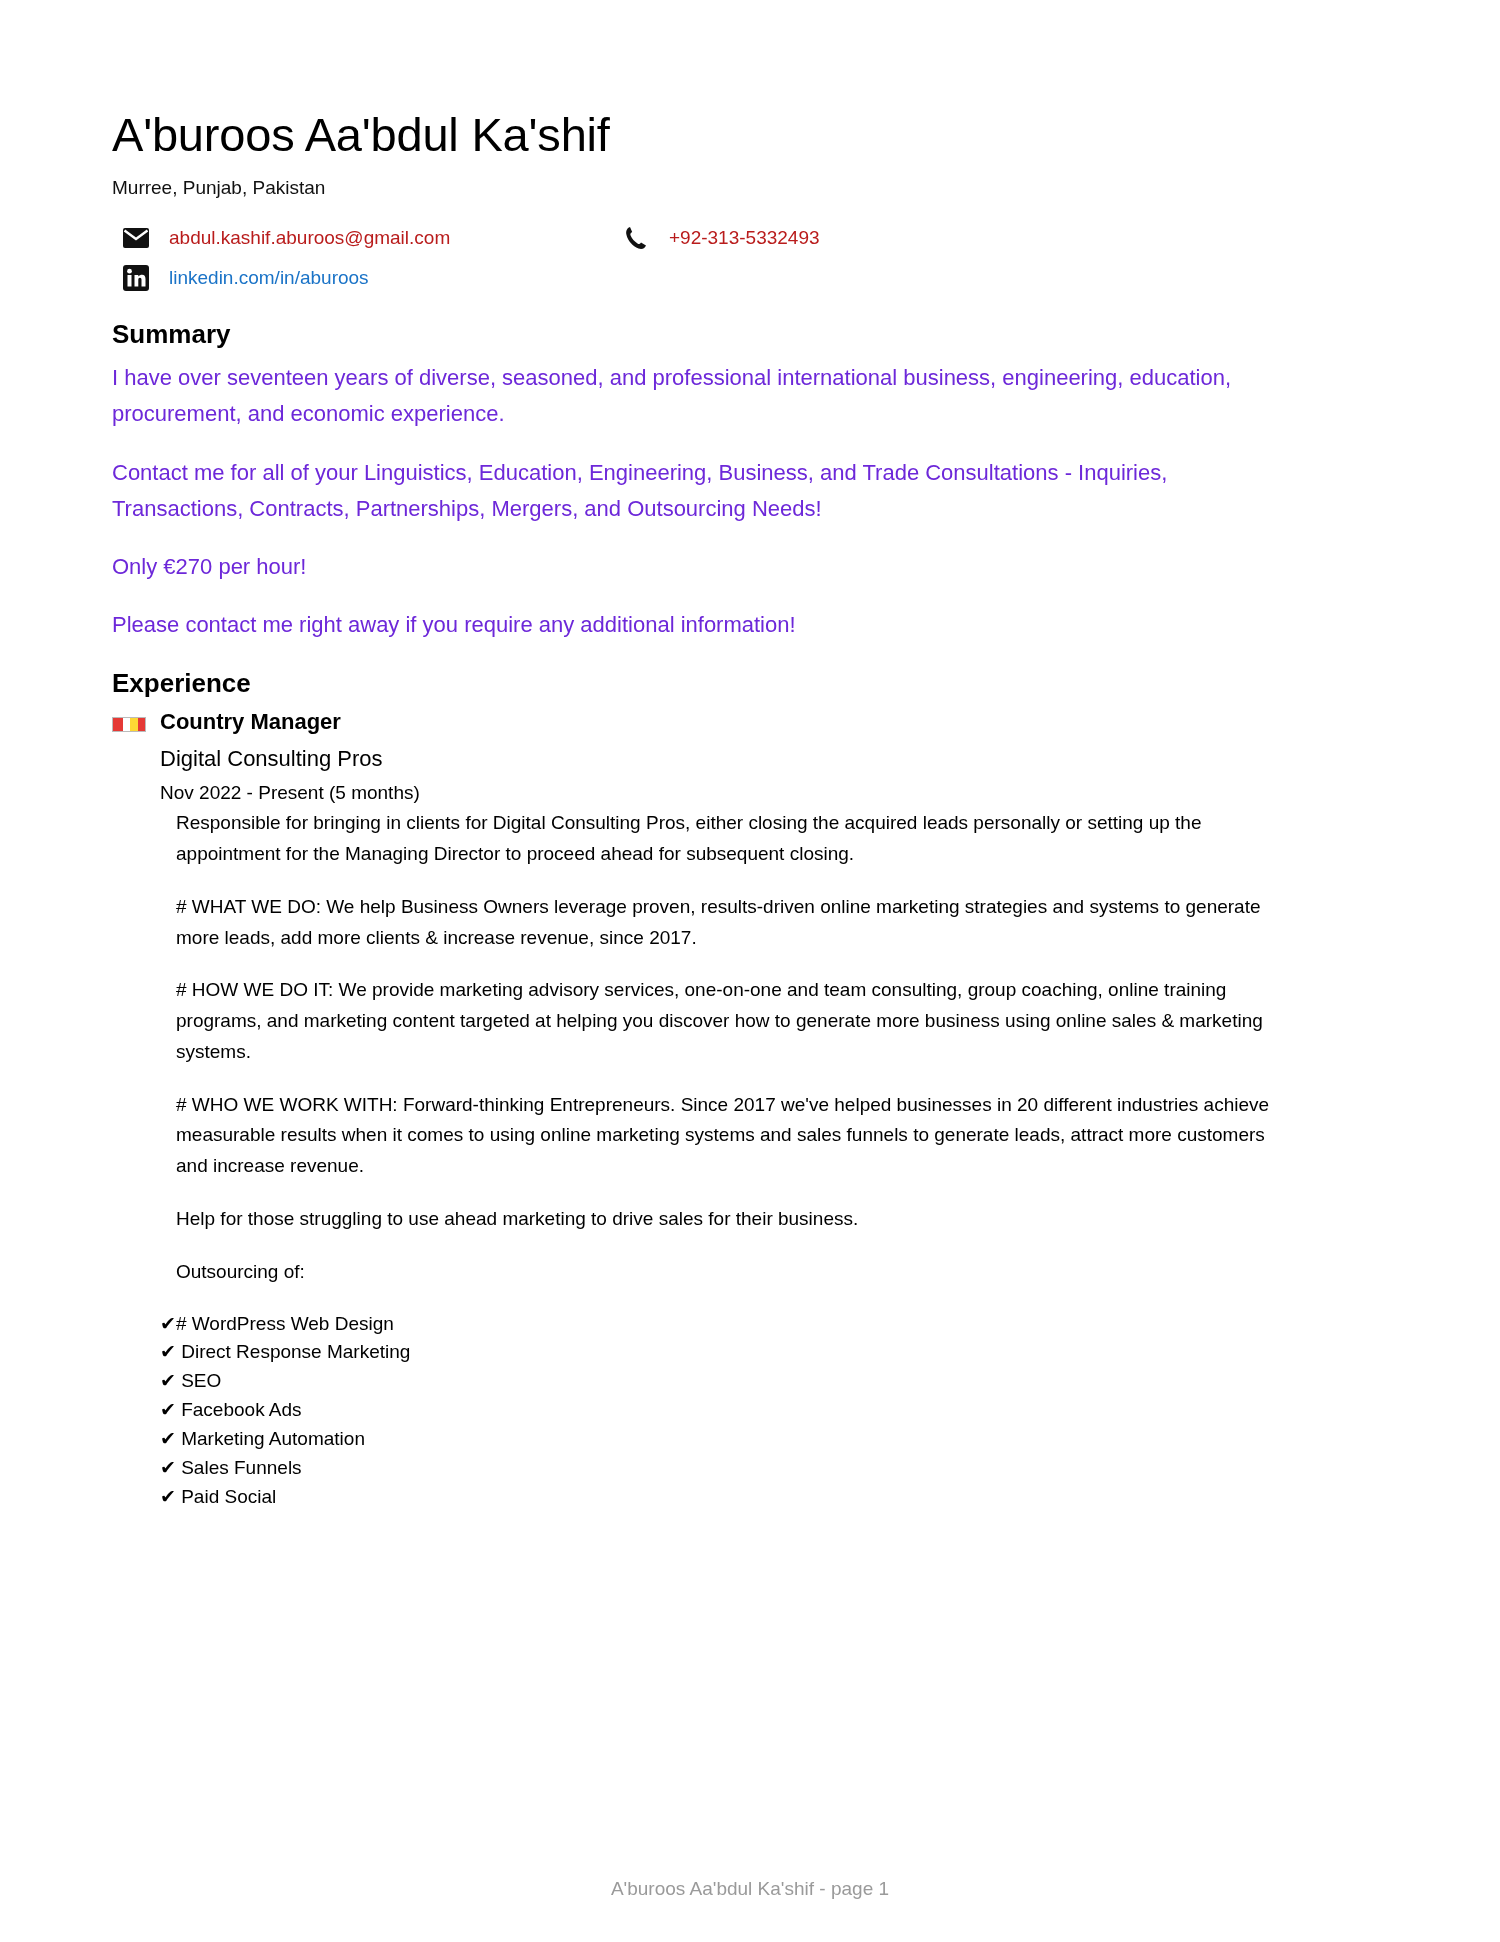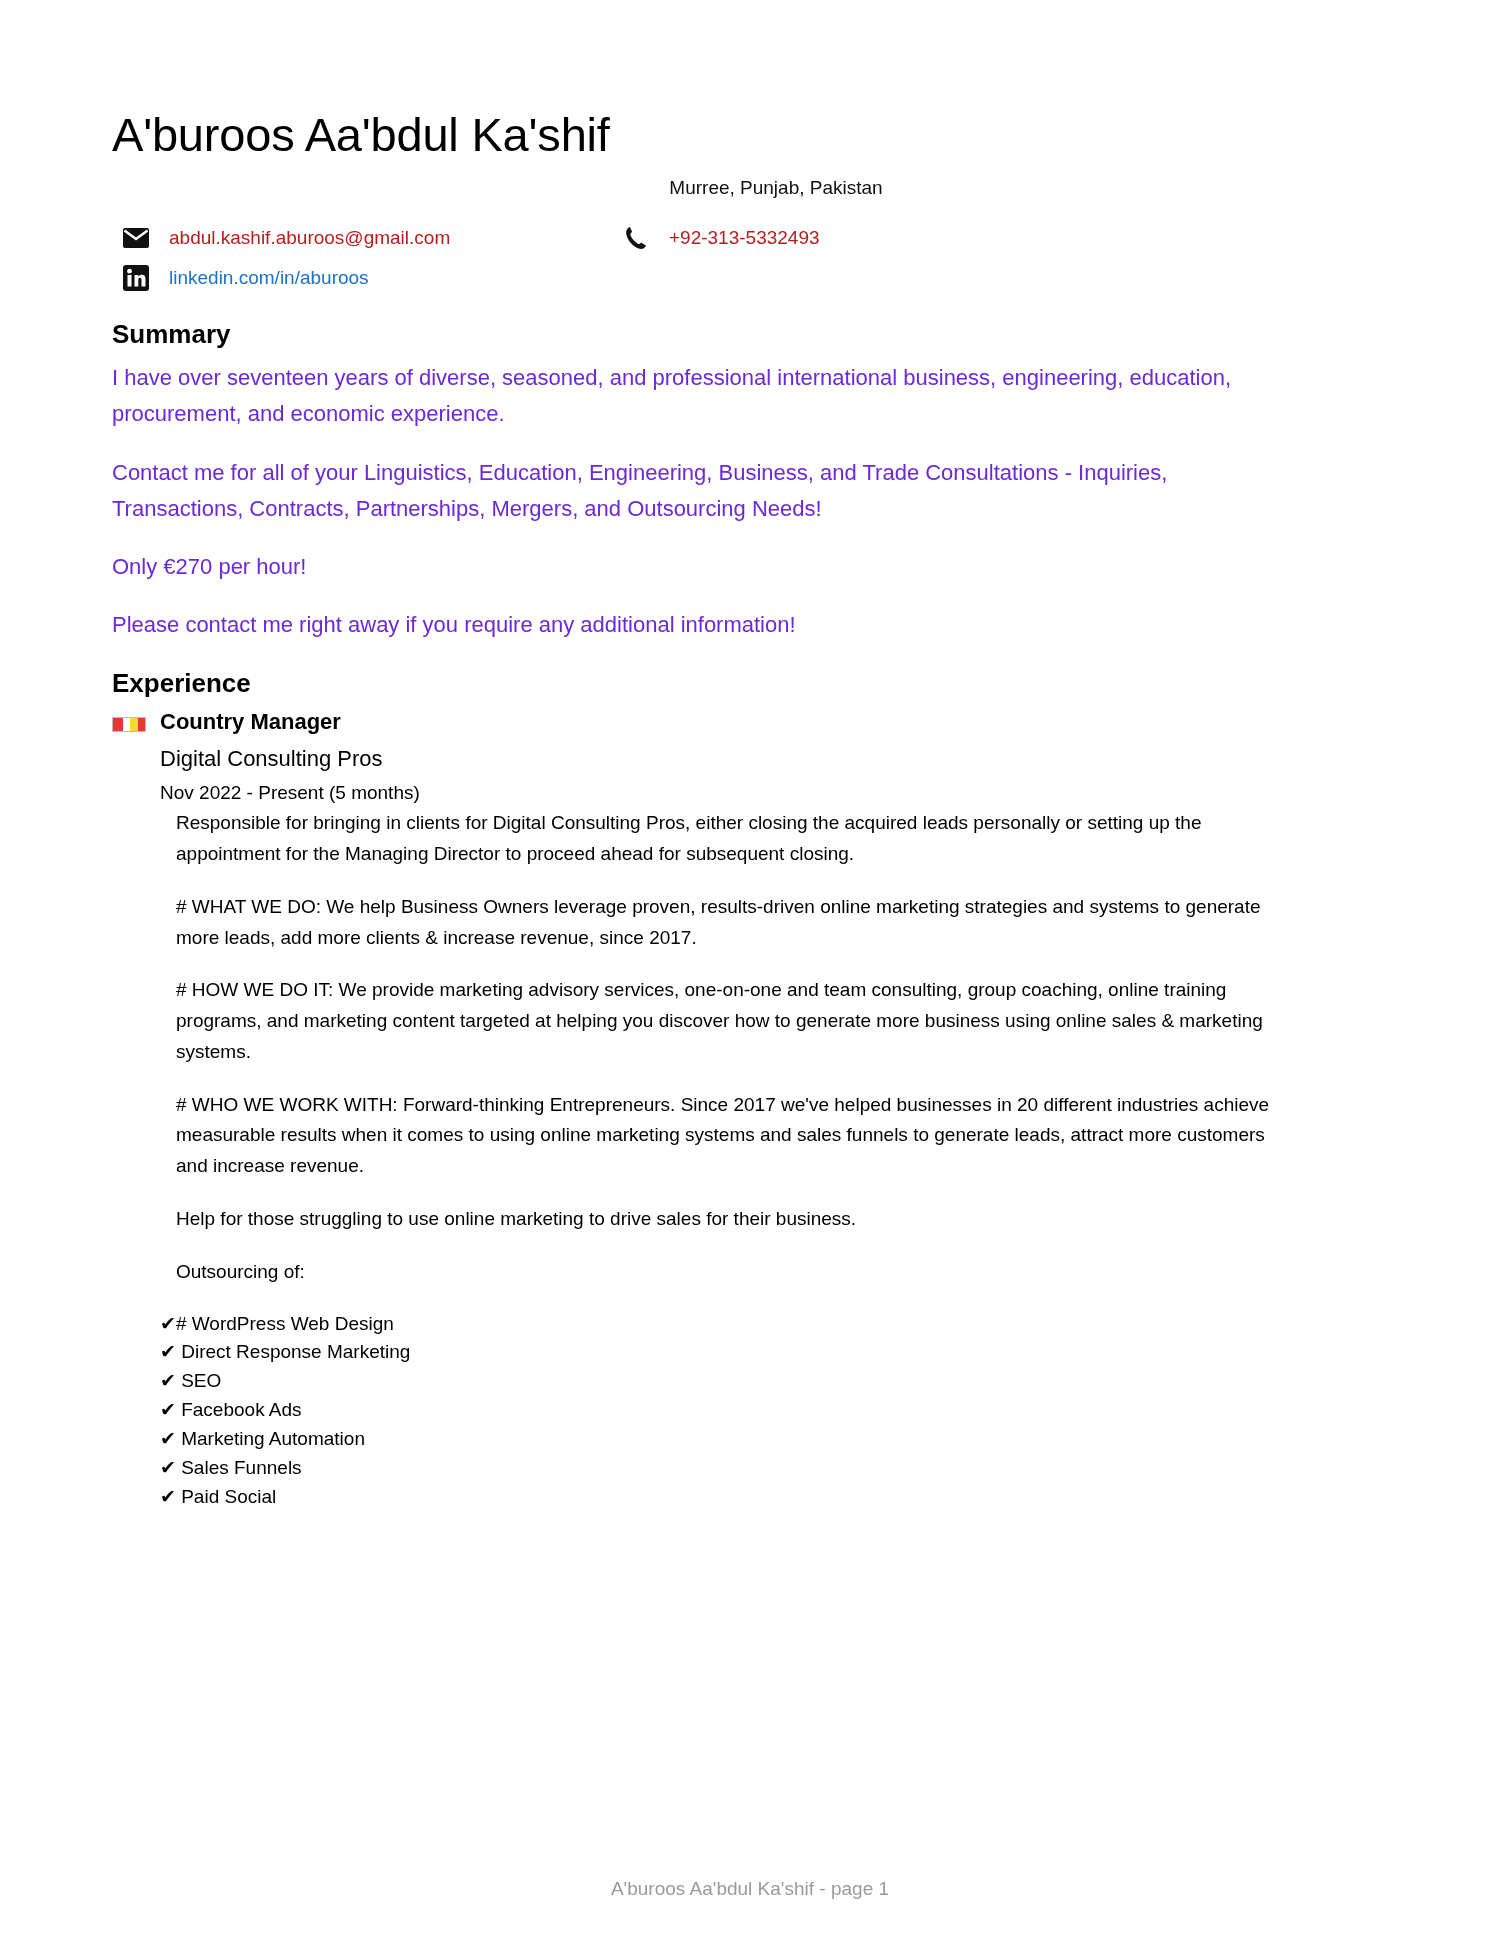--- a/index.html
+++ b/index.html
@@ -27,21 +27,20 @@
     font-weight: 400;
     line-height: 1.15;
     letter-spacing: -0.2px;
     margin: 0 0 14px 0;
   }
   .location {
     font-size: 19px;
     line-height: 1.3;
     margin: 0 0 22px 0;
     color: #111;
-    text-align: center;
   }
   .contact-rows {
     margin-bottom: 26px;
   }
   .contact-row {
     display: flex;
     align-items: center;
     margin-bottom: 10px;
     min-height: 30px;
   }
@@ -214,21 +213,21 @@
     </div>
     <div class="exp-body">
       <div class="exp-title">Country Manager</div>
       <div class="exp-company">Digital Consulting Pros</div>
       <div class="exp-dates">Nov 2022 - Present (5 months)</div>
 
       <p class="exp-para">Responsible for bringing in clients for Digital Consulting Pros, either closing the acquired leads personally or setting up the appointment for the Managing Director to proceed ahead for subsequent closing.</p>
       <p class="exp-para"># WHAT WE DO: We help Business Owners leverage proven, results-driven online marketing strategies and systems to generate more leads, add more clients &amp; increase revenue, since 2017.</p>
       <p class="exp-para"># HOW WE DO IT: We provide marketing advisory services, one-on-one and team consulting, group coaching, online training programs, and marketing content targeted at helping you discover how to generate more business using online sales &amp; marketing systems.</p>
       <p class="exp-para"># WHO WE WORK WITH: Forward-thinking Entrepreneurs. Since 2017 we've helped businesses in 20 different industries achieve measurable results when it comes to using online marketing systems and sales funnels to generate leads, attract more customers and increase revenue.</p>
-      <p class="exp-para">Help for those struggling to use online marketing to drive sales for their business.</p>
+      <p class="exp-para">Help for those struggling to use ahead marketing to drive sales for their business.</p>
       <p class="exp-para">Outsourcing of:</p>
 
       <ul class="check-list">
         <li>✔# WordPress Web Design</li>
         <li>✔ Direct Response Marketing</li>
         <li>✔ SEO</li>
         <li>✔ Facebook Ads</li>
         <li>✔ Marketing Automation</li>
         <li>✔ Sales Funnels</li>
         <li>✔ Paid Social</li>

